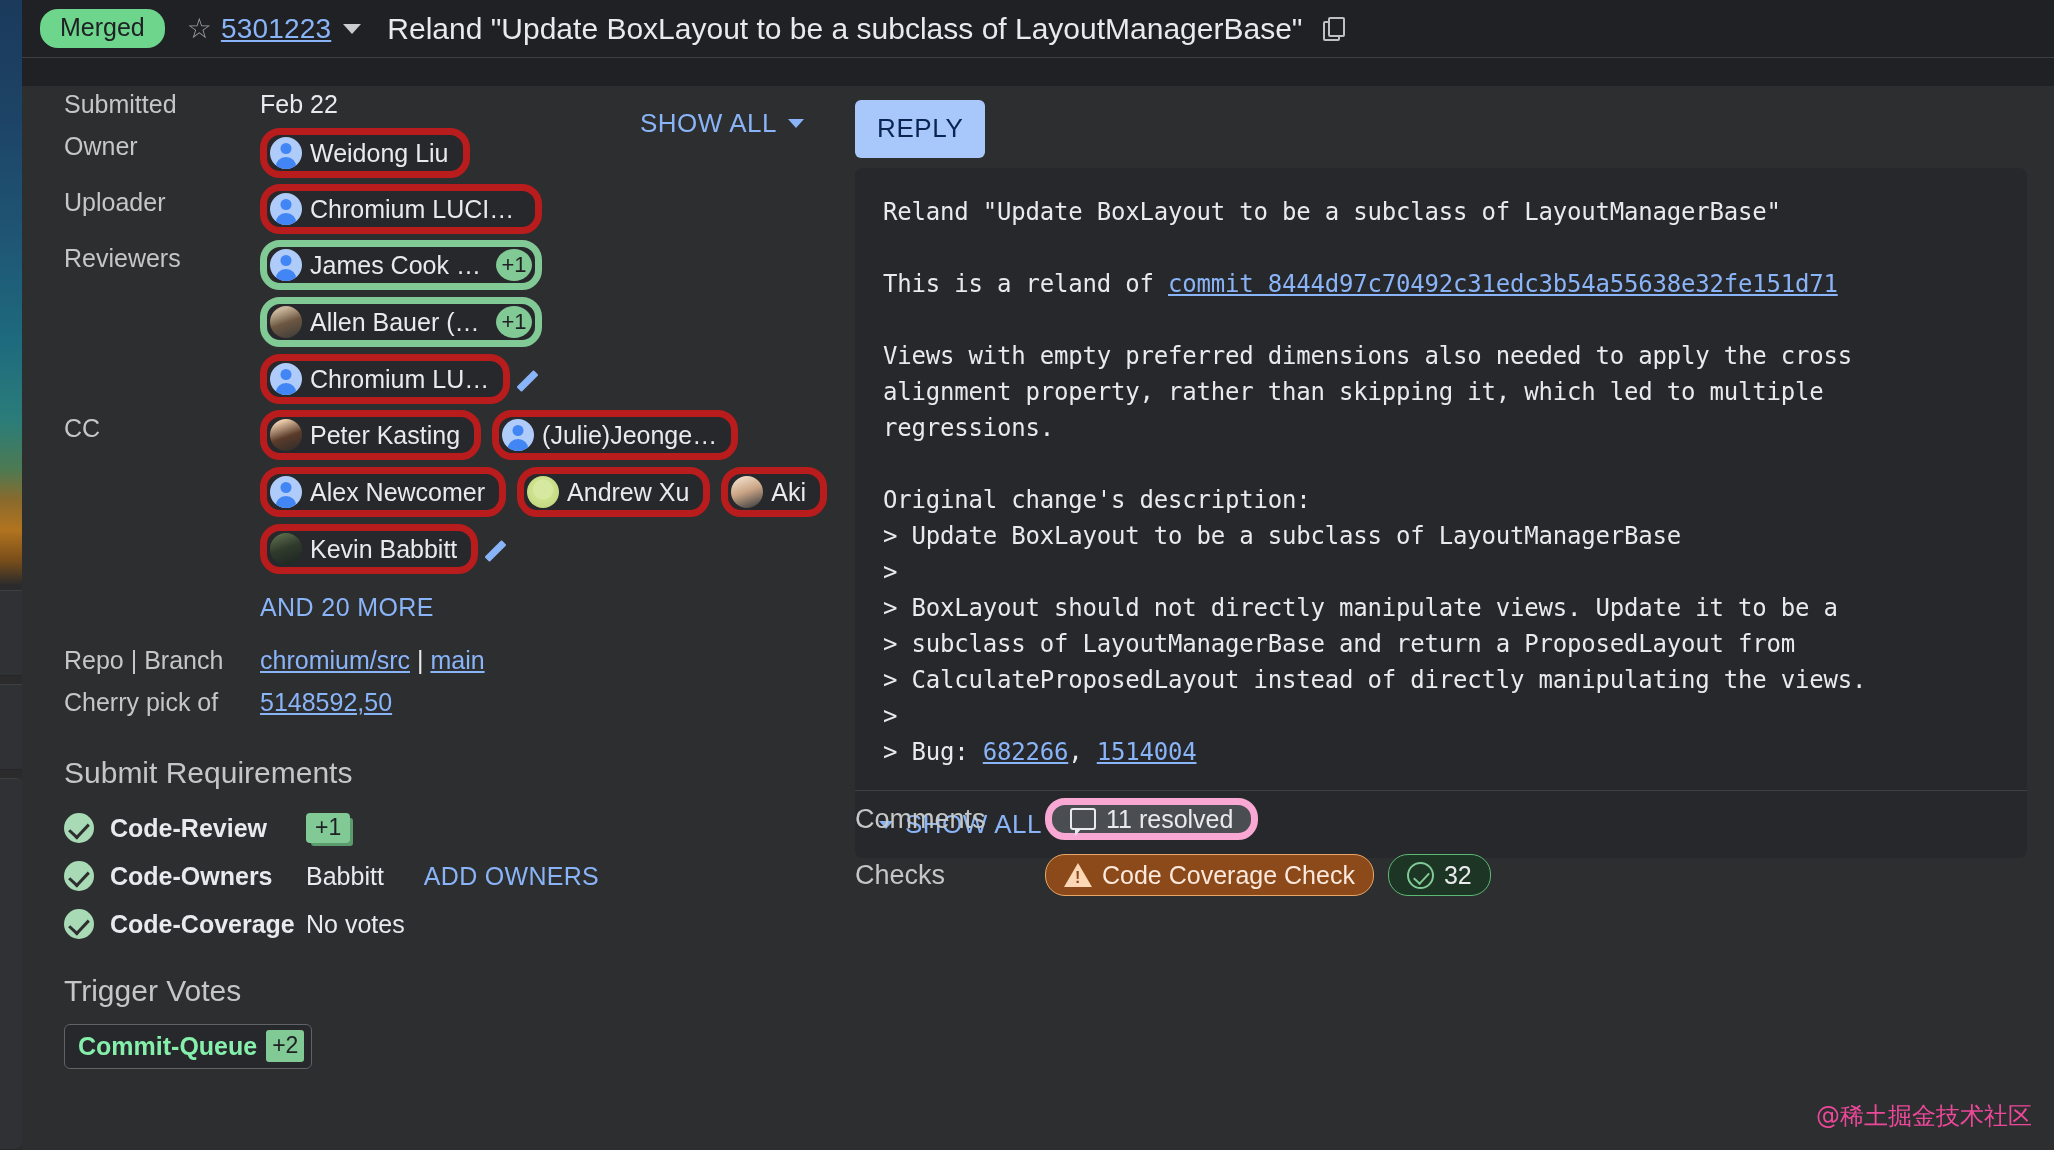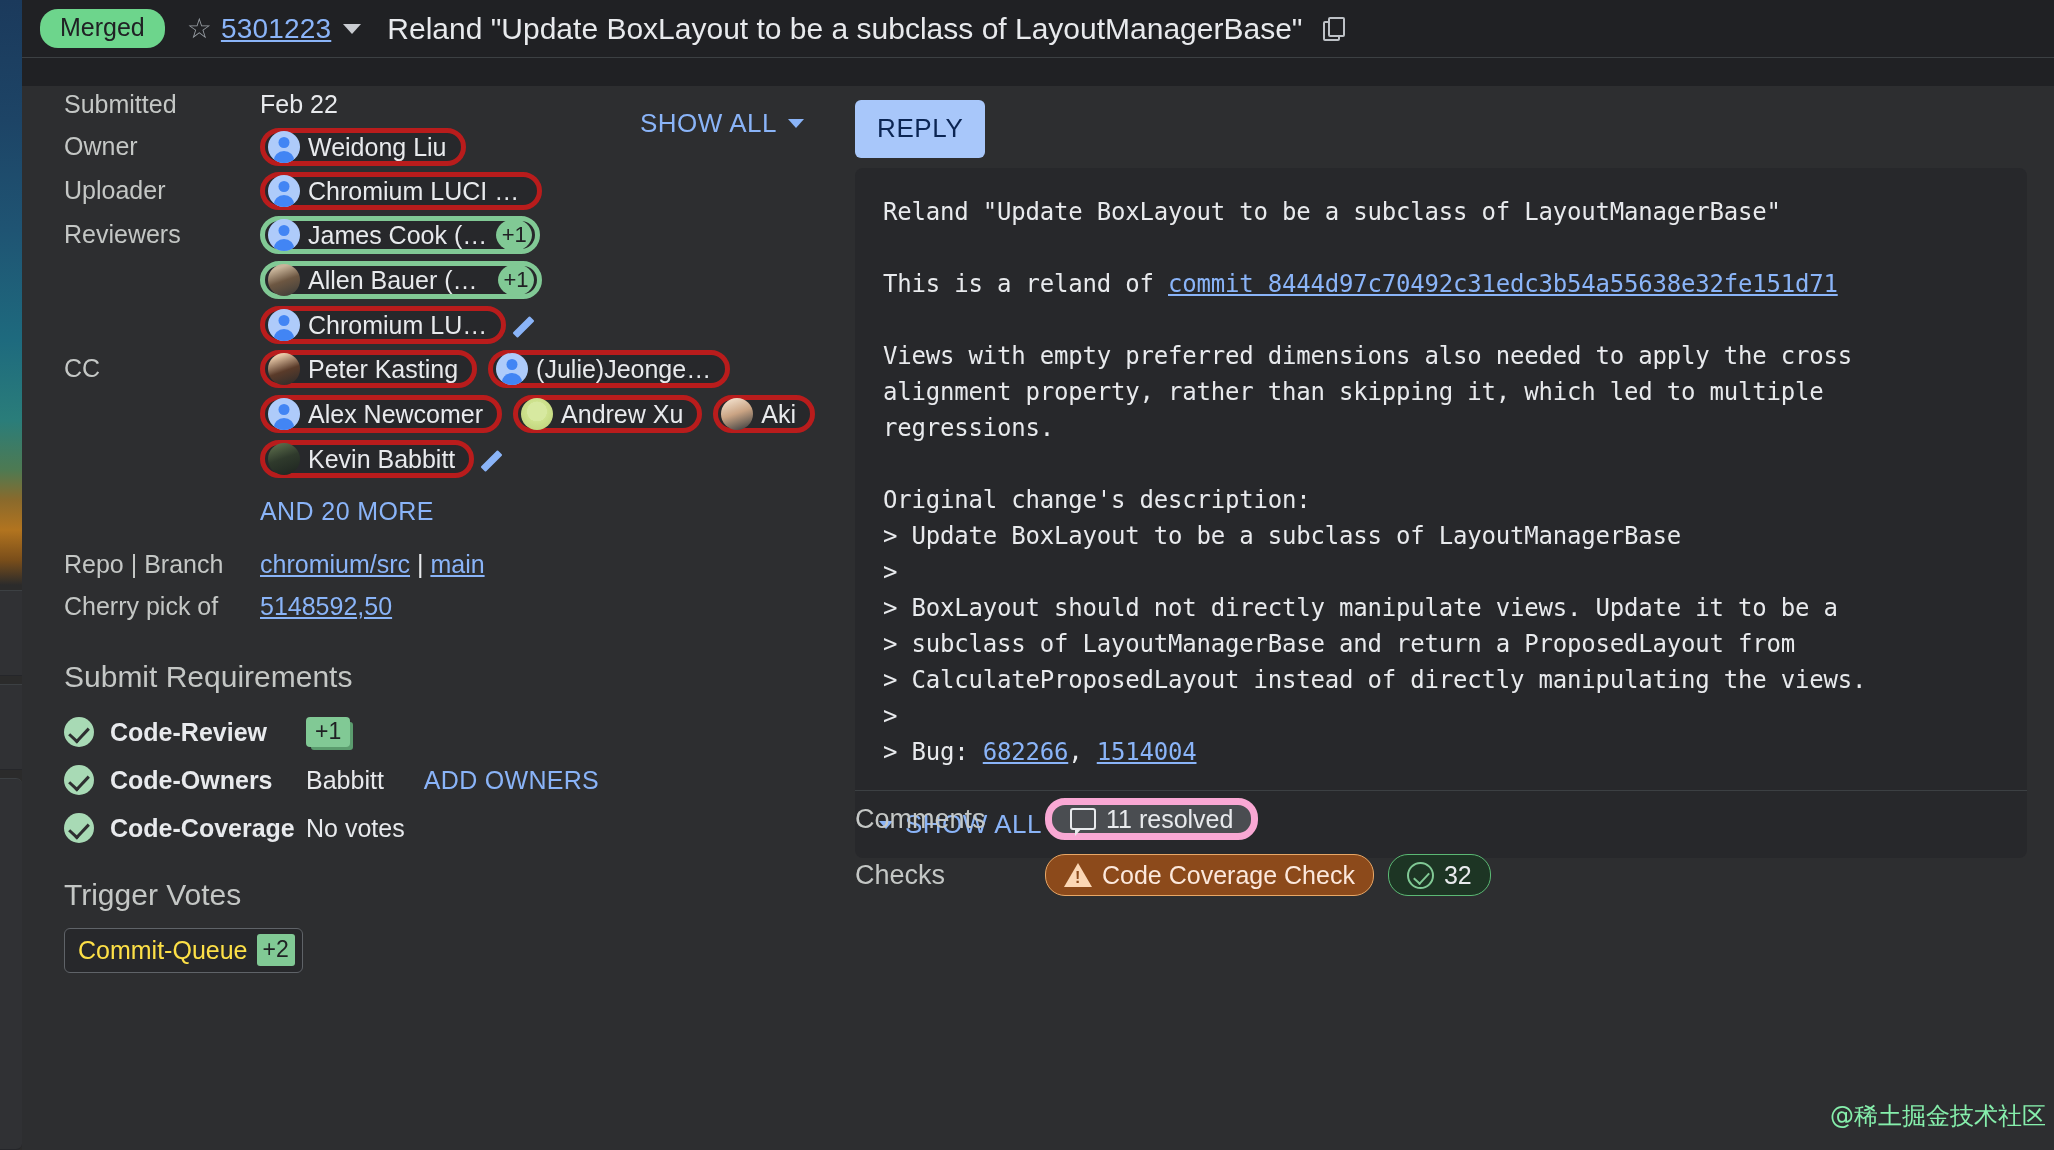--- a/index.html
+++ b/index.html
@@ -88,22 +88,22 @@
   }
   .info-value { color: #e8eaed; font-size: 25px; line-height: 36px; }
   .info-value a, .link {
     color: #8ab4f8; text-decoration: underline; cursor: pointer;
   }
   .chip-rows { display: flex; flex-direction: column; gap: 7px; }
   .chip-line { display: flex; align-items: center; gap: 11px; flex-wrap: wrap; }
 
   .acct-chip {
     display: inline-flex; align-items: center;
-    background: #27282b; border: 5px solid #b91c1c; border-radius: 20px;
-    height: 38px; padding: 0 14px 0 3px; max-width: 282px;
+    background: #27282b; border: 7px solid #b91c1c; border-radius: 20px;
+    height: 50px; padding: 0 14px 0 3px; max-width: 282px;
   }
   .acct-chip.voted { border-color: #81c995; padding-right: 3px; }
   .avatar {
     width: 32px; height: 32px; border-radius: 50%; flex: none; margin-right: 8px;
     background: #aecbfa; position: relative; overflow: hidden;
   }
   .avatar.generic::before {
     content: ""; position: absolute; left: 50%; top: 6px; width: 11px; height: 11px;
     border-radius: 50%; background: #4285f4; transform: translateX(-50%);
   }
@@ -158,21 +158,21 @@
     position: relative; background: #81c995; color: #202124; font-size: 23px;
     font-weight: 500; border-radius: 4px; padding: 3px 9px 4px; line-height: 1;
     box-shadow: 4px 4px 0 -1px #5b9c6e;
   }
   .trigger-chip {
     display: inline-flex; align-items: center; background: #27282b;
     border: 1px solid #5f6368; border-radius: 6px; padding: 5px 7px 6px 13px;
     margin-left: 22px;
   }
   .trigger-chip .label {
-    color: #fde047; font-size: 25px; font-weight: 400; margin-right: 9px;
+    color: #86efac; font-size: 25px; font-weight: 700; margin-right: 9px;
   }
   .trigger-chip .num {
     background: #81c995; color: #202124; font-size: 23px; font-weight: 500;
     border-radius: 3px; padding: 2px 6px 3px;
   }
 
   
   .right-col { position: absolute; left: 820px; top: 0; width: 1190px; }
   .showall-top {
     position: absolute; left: -202px; top: 22px;
@@ -247,21 +247,21 @@
   .check-ring {
     width: 27px; height: 27px; border-radius: 50%; border: 2px solid #81c995;
     position: relative; flex: none;
   }
   .check-ring::after {
     content: ""; position: absolute; left: 8px; top: 5px; width: 7px; height: 13px;
     border: solid #81c995; border-width: 0 2px 2px 0; transform: rotate(43deg);
   }
 
   .watermark {
-    position: absolute; right: 8px; bottom: 18px; color: #86efac;
+    position: absolute; right: 22px; bottom: 18px; color: #ec4899;
     font-size: 24px; font-family: "DejaVu Sans", sans-serif;
   }
 </style>
 </head>
 <body>
 
 <div id="root">
 
   <div class="desktop-strip"></div>
   <div class="strip-card a"></div>

